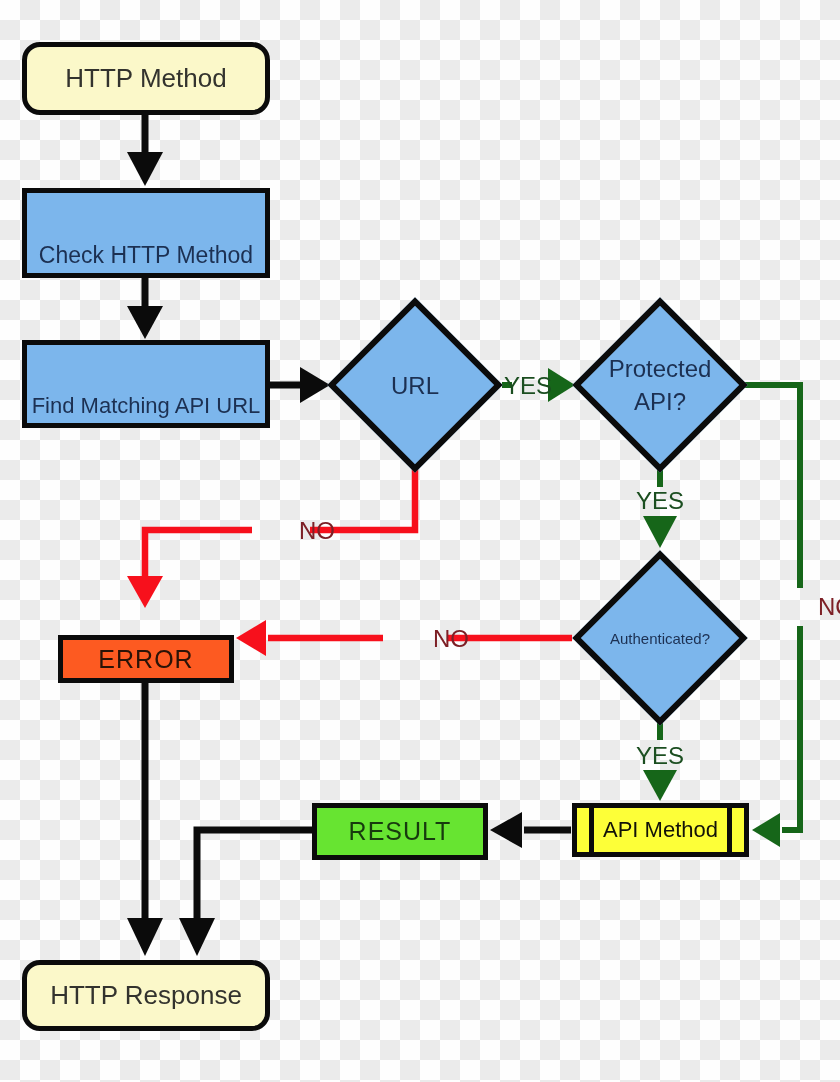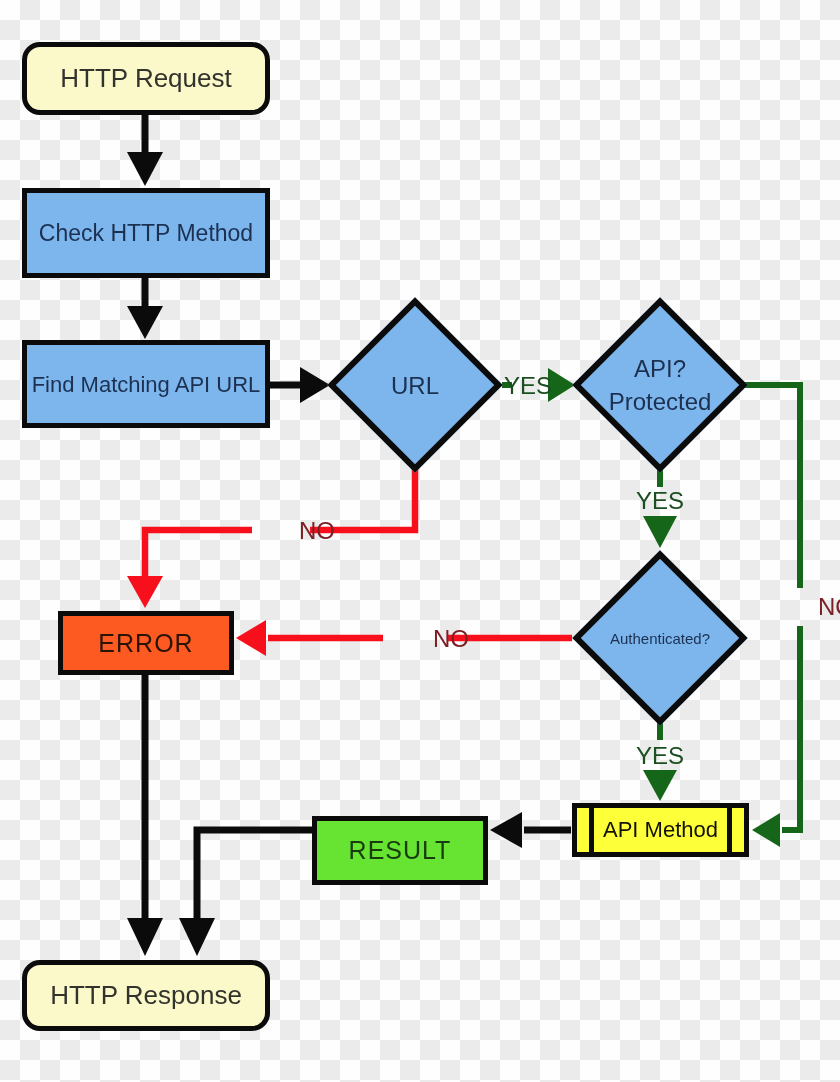--- a/index.html
+++ b/index.html
@@ -31,20 +31,21 @@
     background:var(--fill-terminator,#fbf8c9);
     color:var(--text-terminator,#33332e);
     font-size:26px;
   }
   .process-blue{
     background:var(--fill-process-blue,#7cb6ec);
     color:var(--text-blue-node,#1c3052);
     font-size:23px;
     flex-direction:column;
     line-height:35px;
+    justify-content:flex-end;
   }
   .node-error{
     background:var(--fill-error,#fd5a21);
     color:var(--text-error,#2a1307);
     font-size:25px;letter-spacing:1px;
   }
   .node-result{
     background:var(--fill-result,#67e431);
     color:var(--text-result,#173a0e);
     font-size:25px;letter-spacing:1px;
@@ -154,52 +155,52 @@
       <polygon class="head-black" points="179,918 215,918 197,956"></polygon>
     </g>
 
     <g>
       <path class="stroke-black" d="M145 663 V920"></path>
       <polygon class="head-black" points="127,918 163,918 145,956"></polygon>
     </g>
   </svg>
 
   <div class="node terminator" style="left:22px;top:42px;width:248px;height:73px;">
-    <span>HTTP Request</span>
+    <span>HTTP Method</span>
   </div>
 
   <div class="node process-blue" style="left:22px;top:188px;width:248px;height:90px;">
     <span>Check HTTP Method</span>
   </div>
 
   <div class="node process-blue" style="left:22px;top:340px;width:248px;height:88px;font-size:22px;">
     <span>Find Matching API URL</span>
   </div>
 
   <div class="diamond" style="left:353px;top:323px;"></div>
   <div class="diamond-label" style="left:415px;top:385px;">
     <div>URL</div>
   </div>
 
   <div class="diamond" style="left:598px;top:323px;"></div>
   <div class="diamond-label" style="left:660px;top:385px;">
+    <div>Protected</div>
     <div>API?</div>
-    <div>Protected</div>
   </div>
 
   <div class="diamond" style="left:598px;top:576px;"></div>
   <div class="diamond-label small" style="left:660px;top:638px;">
     <div>Authenticated?</div>
   </div>
 
-  <div class="node node-error" style="left:58px;top:611px;width:176px;height:64px;">
+  <div class="node node-error" style="left:58px;top:635px;width:176px;height:48px;">
     <span>ERROR</span>
   </div>
 
-  <div class="node node-result" style="left:312px;top:803px;width:176px;height:69px;margin-top:13px;">
+  <div class="node node-result" style="left:312px;top:803px;width:176px;height:57px;">
     <span>RESULT</span>
   </div>
 
   <div class="node terminator" style="left:22px;top:960px;width:248px;height:71px;">
     <span>HTTP Response</span>
   </div>
 
   <div class="node node-api" style="left:572px;top:803px;width:177px;height:54px;">
     <div class="api-bar left"></div>
     <div class="api-bar right"></div>

